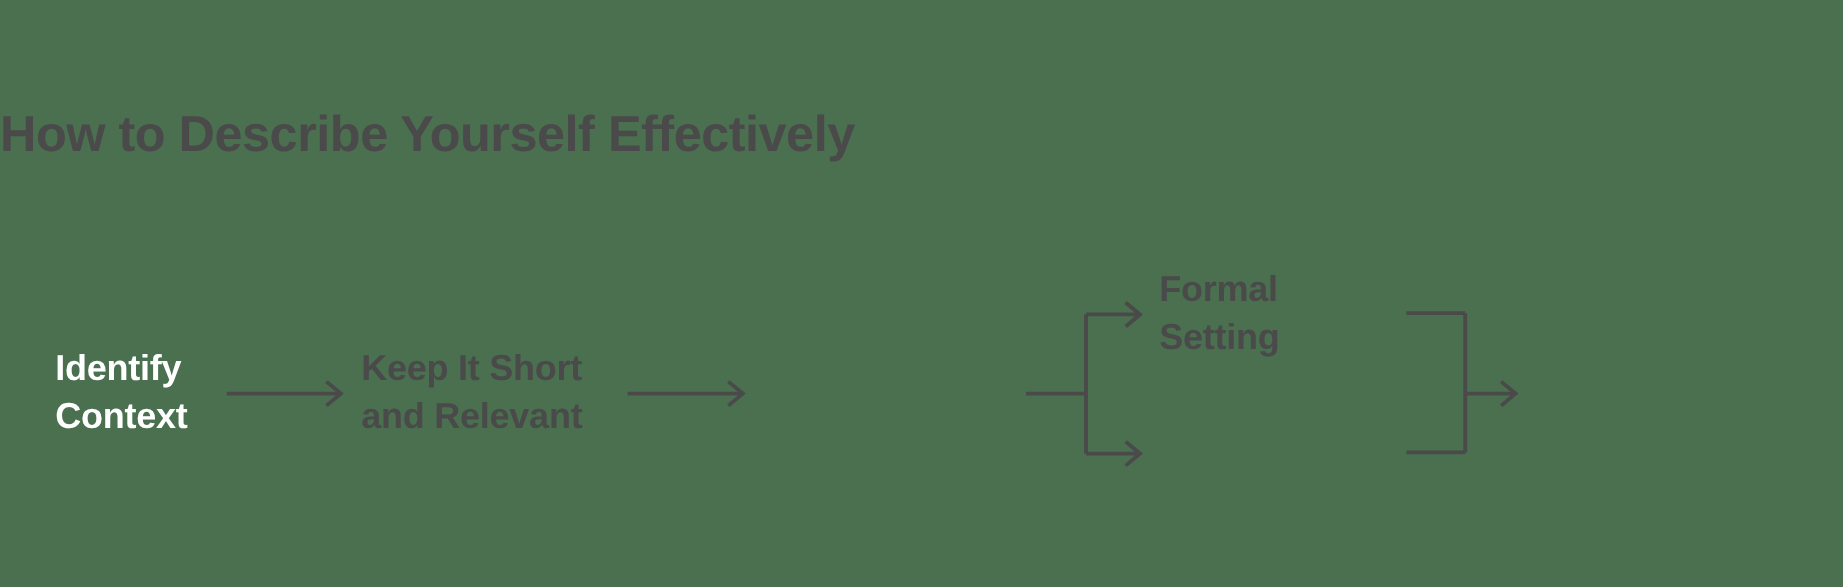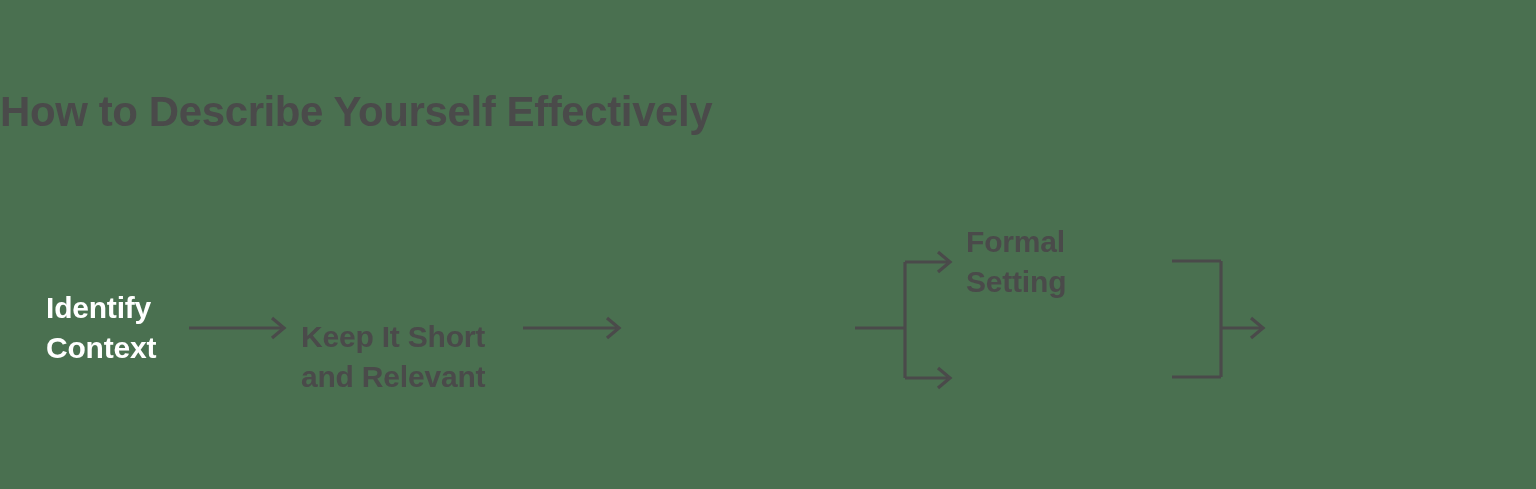--- a/index.html
+++ b/index.html
@@ -112,21 +112,21 @@
         <line x1="1221" y1="328" x2="1263" y2="328"></line>
         <polyline points="1251,318 1263,328 1251,338"></polyline>
       </g>
 
     </g>
   </svg>
 
   <div class="node" id="node-identify-context" style="color: #ffffff;">Identify
 Context</div>
 
-  <div class="node" id="node-keep-short" style="color: rgb(74, 74, 74); margin-top: 29px;">Keep It Short
+  <div class="node" id="node-keep-short" style="color: rgb(74, 74, 74);">Keep It Short
 and Relevant</div>
 
 
   <div class="node" id="node-formal-setting" style="color: rgb(74, 74, 74);">Formal
 Setting</div>
 
 
 
 </div>
 

